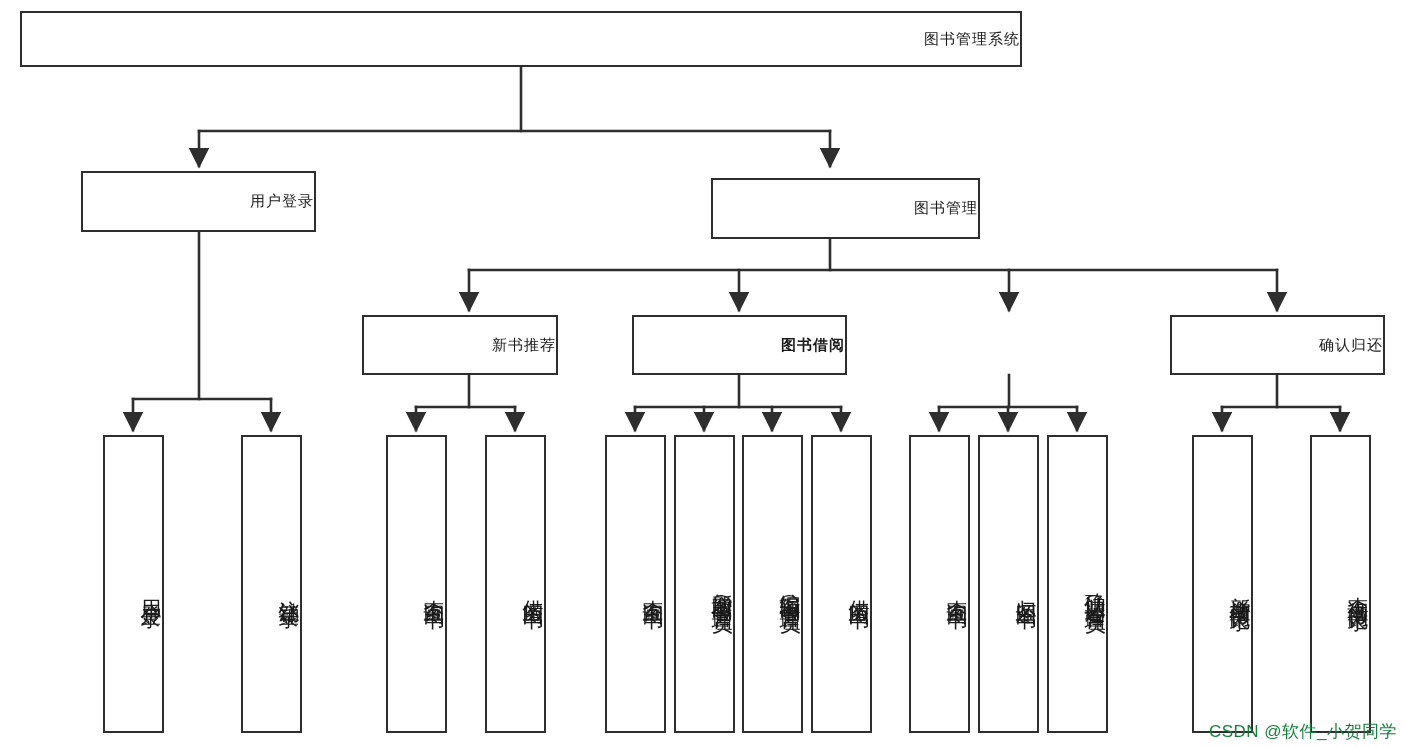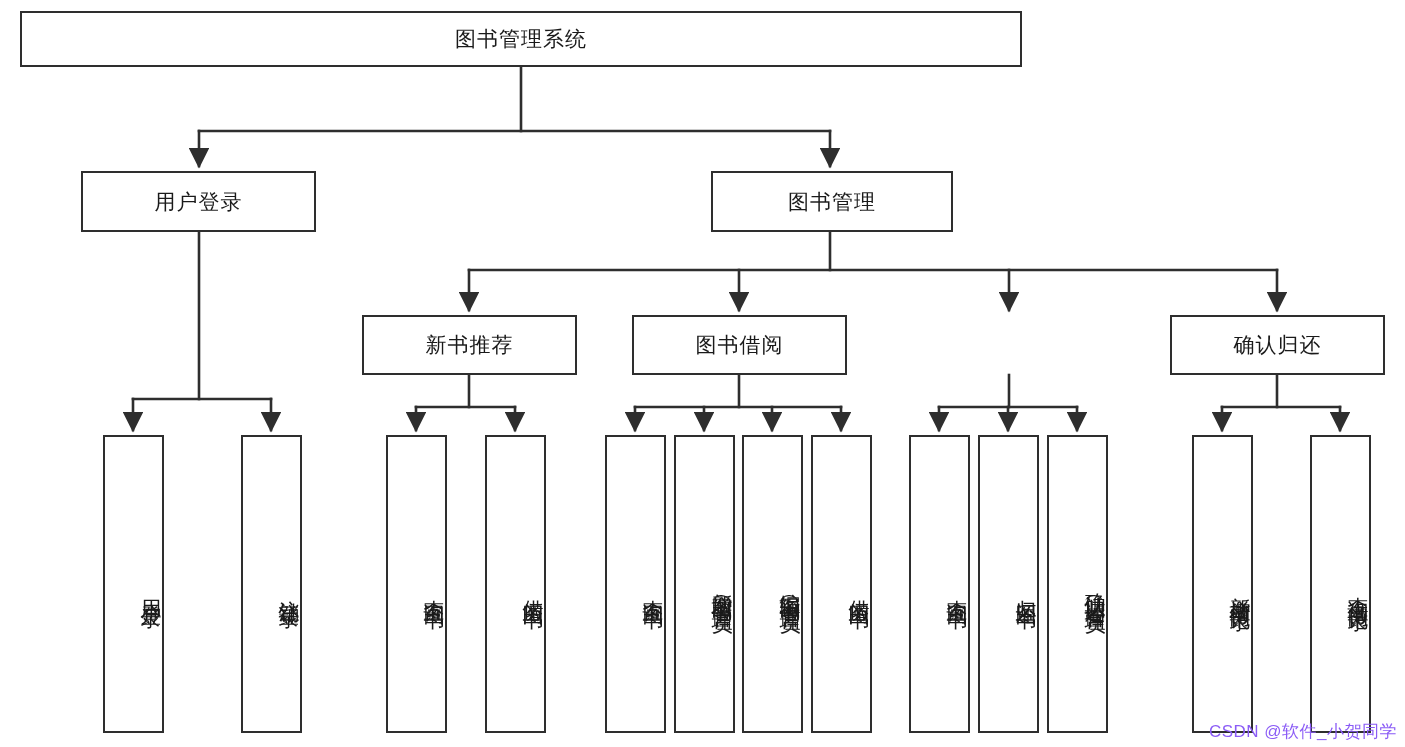--- a/index.html
+++ b/index.html
@@ -8,31 +8,31 @@
     font-family:"Liberation Sans","DejaVu Sans",sans-serif;
   }
   #stage{position:relative;width:1405px;height:747px;background:#fff;}
   svg#wires{position:absolute;left:0;top:0;width:1405px;height:747px;}
   .node{
     position:absolute;box-sizing:border-box;
     background:#ffffff;border:2px solid #2e2e2e;
     display:flex;align-items:center;justify-content:center;
     color:#1a1a1a;
   }
-  .node.h{font-size:21px;letter-spacing:1px;}
+  .node.h{font-size:15px;letter-spacing:1px;justify-content:flex-end;}
   .node.v{
     writing-mode:vertical-rl;text-orientation:upright;
     font-size:21px;letter-spacing:3px;
     align-items:flex-start;justify-content:center;
     padding-top:10px;line-height:1.05;
   }
   .node.v span{writing-mode:vertical-rl;text-orientation:upright;white-space:nowrap;}
   .watermark{
     position:absolute;right:8px;bottom:4px;
-    font-size:17px;color:#8b5cf6;letter-spacing:.5px;
+    font-size:17px;color:#15803d;letter-spacing:.5px;
     user-select:none;pointer-events:none;white-space:nowrap;
   }
 </style>
 </head>
 <body>
 
 <div id="stage">
 
   <svg id="wires" viewBox="0 0 1405 747" xmlns="http://www.w3.org/2000/svg">
     <defs>
@@ -84,28 +84,28 @@
     </g>
   </svg>
 
   <div class="node h" style="left:20px;top:11px;width:1002px;height:56px;">
     <span>图书管理系统</span>
   </div>
 
   <div class="node h" style="left:81px;top:171px;width:235px;height:61px;">
     <span>用户登录</span>
   </div>
-  <div class="node h" style="left:711px;top:171px;width:242px;height:61px;">
+  <div class="node h" style="left:711px;top:178px;width:269px;height:61px;">
     <span>图书管理</span>
   </div>
 
-  <div class="node h" style="left:362px;top:315px;width:215px;height:60px;">
+  <div class="node h" style="left:362px;top:315px;width:196px;height:60px;">
     <span>新书推荐</span>
   </div>
-  <div class="node h" style="left:632px;top:315px;width:215px;height:60px;">
+  <div class="node h" style="left:632px;top:315px;width:215px;height:60px;font-weight:bold;">
     <span>图书借阅</span>
   </div>
   <div class="node h" style="left:1170px;top:315px;width:215px;height:60px;">
     <span>确认归还</span>
   </div>
 
   <div class="node v" style="left:103px;top:435px;width:61px;height:298px;">
     <span>用户登录</span>
   </div>
   <div class="node v" style="left:241px;top:435px;width:61px;height:298px;">

